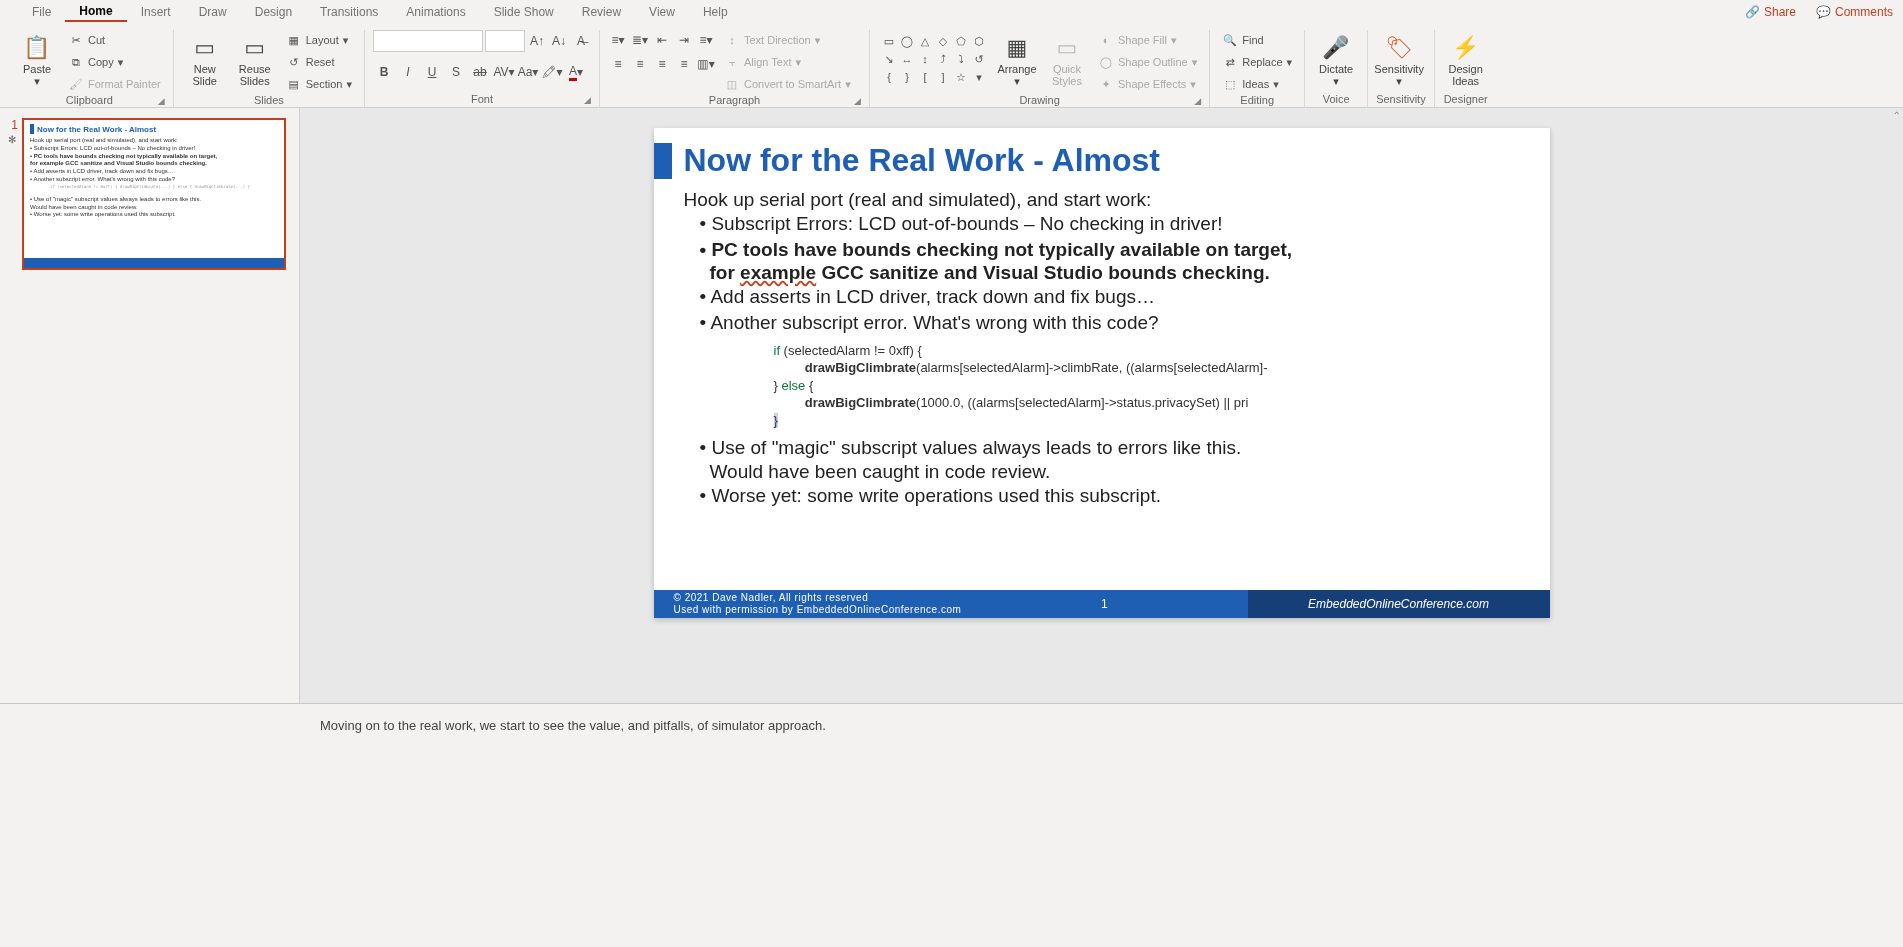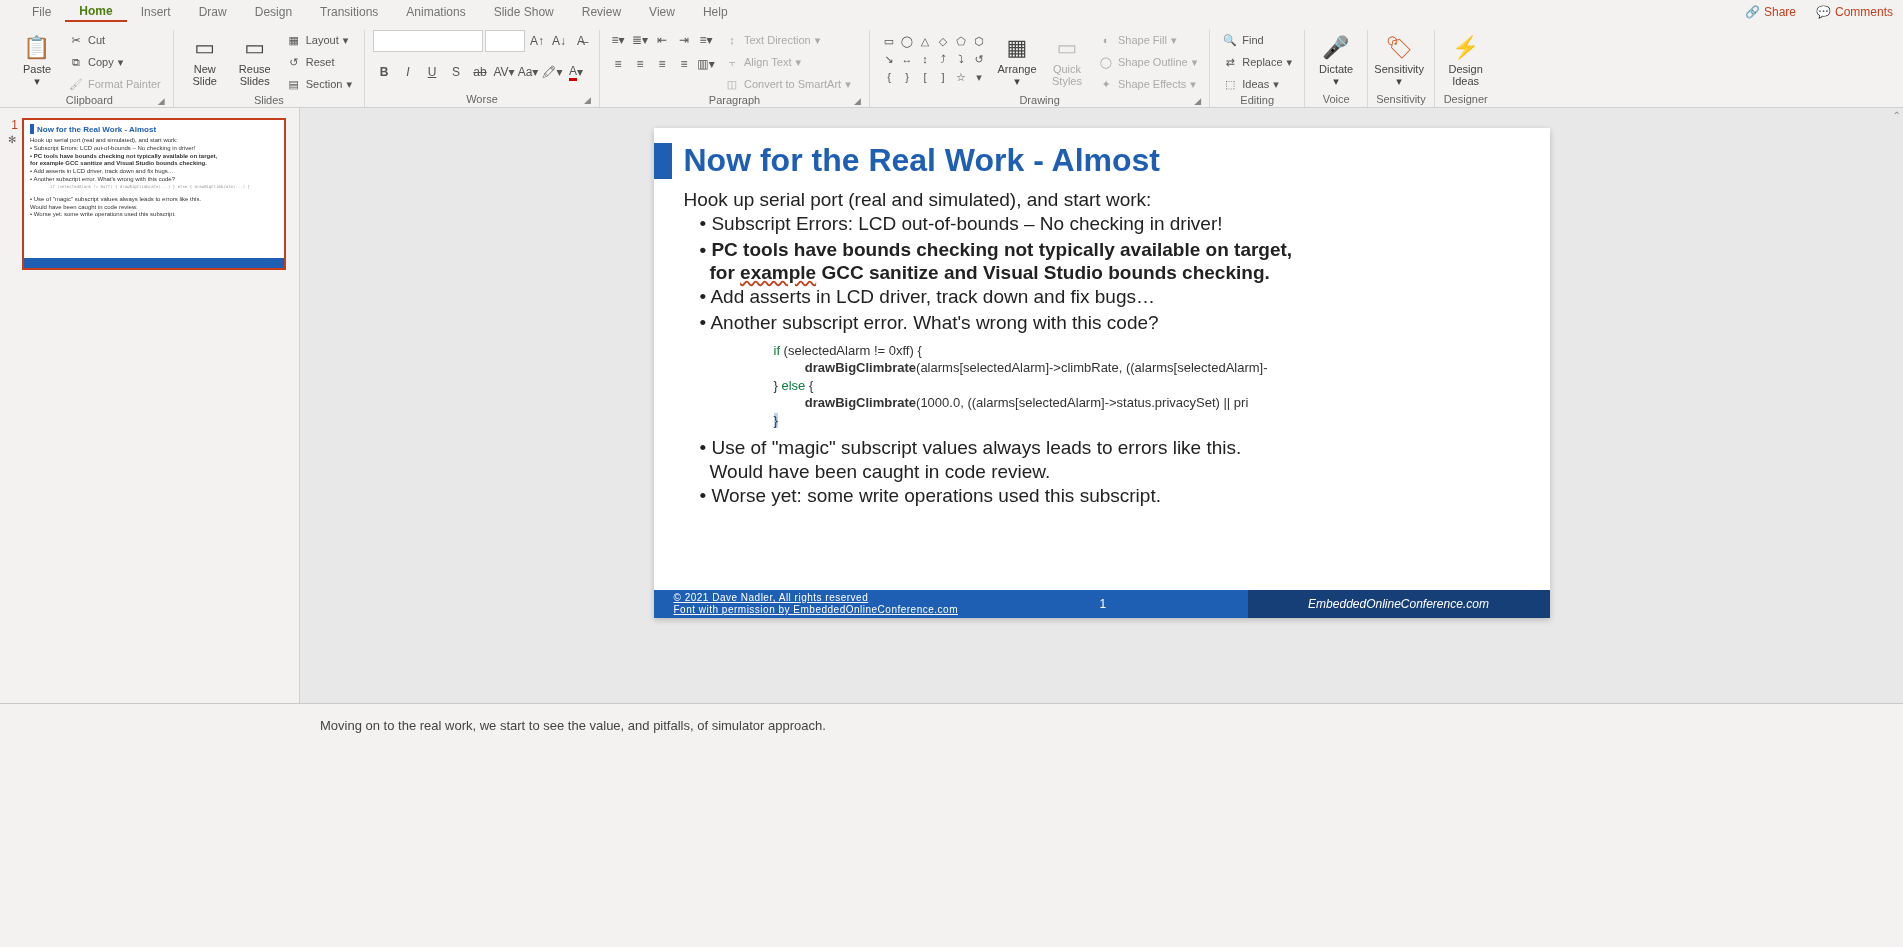--- a/index.html
+++ b/index.html
@@ -1,21 +1,21 @@
 <!DOCTYPE html>
 <html><head>
 <meta charset="utf-8">
 <style>
 * { margin: 0; padding: 0; box-sizing: border-box; font-family: "Segoe UI", Arial, sans-serif; }
 body { background: #f3f2f1; width: 1903px; height: 947px; overflow: hidden; font-size: 12px; color: #444; }
 
 
 .app-tabs { display: flex; align-items: center; background: #f3f2f1; height: 24px; padding-left: 18px; }
 .app-tabs .tab { padding: 2px 14px; color: #737373; cursor: pointer; }
-.app-tabs .tab.active { color: #4d7c0f; border-bottom: 2px solid #c43e1c; font-weight: 600; text-align: center; }
+.app-tabs .tab.active { color: #000000; border-bottom: 2px solid #c43e1c; font-weight: 600; text-align: center; }
 .app-tabs .spacer { flex: 1; }
 .app-tabs .right-btn { color: #c43e1c; padding: 2px 10px; cursor: pointer; }
 .app-tabs .right-btn .ico { margin-right: 4px; }
 
 
 .ribbon { display: flex; background: #f3f2f1; border-bottom: 1px solid #d0d0d0; height: 84px; padding: 6px 0 0 6px; }
 .group { display: flex; flex-direction: column; border-right: 1px solid #d8d8d8; padding: 0 8px; min-width: 60px; }
 .group .controls { flex: 1; display: flex; align-items: flex-start; gap: 4px; }
 .group .label { text-align: center; font-size: 11px; color: #666; padding-bottom: 2px; position: relative; }
 .group .label .launcher { position: absolute; right: 0; bottom: 2px; font-size: 9px; color: #888; }
@@ -68,21 +68,21 @@
 .bullet-l1 { margin-left: 16px; text-indent: -10px; padding-left: 10px; line-height: 1.35; }
 .bullet-l1::before { content: "• "; }
 .bullet-l1.bold { font-weight: bold; }
 .code-block { font-family: Consolas, monospace; font-size: 13px; padding: 6px 0 6px 90px; line-height: 1.35; white-space: pre; color: #333; }
 .code-kw { color: #0b7a3b; }
 .code-fn { font-weight: bold; text-align: center; }
 .code-sel { background: #bcd5f0; }
 .underline-wave { text-decoration: underline wavy #c43e1c; }
 
 .slide-footer { position: absolute; bottom: 0; left: 0; right: 0; height: 28px; background: #1e5fb4; color: #fff; display: flex; align-items: center; font-size: 10px; }
-.slide-footer .left { padding-left: 20px; line-height: 1.2; letter-spacing: 0.5px; text-decoration: underline; }
+.slide-footer .left { padding-left: 20px; line-height: 1.2; letter-spacing: 0.5px; }
 .slide-footer .mid { flex:1; text-align:center; font-size: 12px; }
 .slide-footer .right { width: 302px; background: #163f78; height: 100%; display:flex; align-items:center; justify-content:center; font-size: 12px; font-style: italic; }
 
 
 .notes { border-top: 1px solid #c8c8c8; background: #f3f2f1; padding: 14px 320px; height: 244px; font-size: 13px; color: #444; position: relative; }
 .notes-splitter { position:absolute; top:-3px; left:0; right:0; height:6px; cursor: ns-resize; }
 </style>
 </head>
 <body>
 
@@ -172,21 +172,21 @@
         <span class="icon-btn">S</span>
         <span class="icon-btn">
             <s>ab</s>
           </span>
         <span class="icon-btn">AV▾</span>
         <span class="icon-btn">Aa▾</span>
         <span class="icon-btn">🖍▾</span>
         <span class="icon-btn"><span style="border-bottom:3px solid #c00;">A</span>▾</span>
       </div>
     </div>
-    <div class="label"><span>Worse</span><span class="launcher">◢</span></div>
+    <div class="label"><span>Font</span><span class="launcher">◢</span></div>
   </div>
 
   <div class="group" style="min-width:270px;">
     <div class="controls">
       <div class="para-grid">
         <div class="para-row">
           <span class="icon-btn">≡▾</span>
           <span class="icon-btn">≣▾</span>
           <span class="icon-btn">⇤</span>
           <span class="icon-btn">⇥</span>
@@ -344,21 +344,21 @@
 <span>} </span><span class="code-kw">else</span><span> {</span>
     <span class="code-fn">drawBigClimbrate</span><span>(1000.0, ((alarms[selectedAlarm]-&gt;status.privacySet) || pri</span>
 <span class="code-sel">}</span></div>
         <div class="bullet-l1">Use of "magic" subscript values always leads to errors like this.</div>
         <div style="margin-left:26px;">Would have been caught in code review.</div>
         <div class="bullet-l1">Worse yet: some write operations used this subscript.</div>
       </div>
       <div class="slide-footer">
         <div class="left">
           <div>© 2021 Dave Nadler, All rights reserved</div>
-          <div>Font with permission by EmbeddedOnlineConference.com</div>
+          <div>Used with permission by EmbeddedOnlineConference.com</div>
         </div>
         <div class="mid">1</div>
         <div class="right">EmbeddedOnlineConference.com</div>
       </div>
     </div>
   </div>
 </div>
 
 <div class="notes">
   <div class="notes-splitter"></div>

